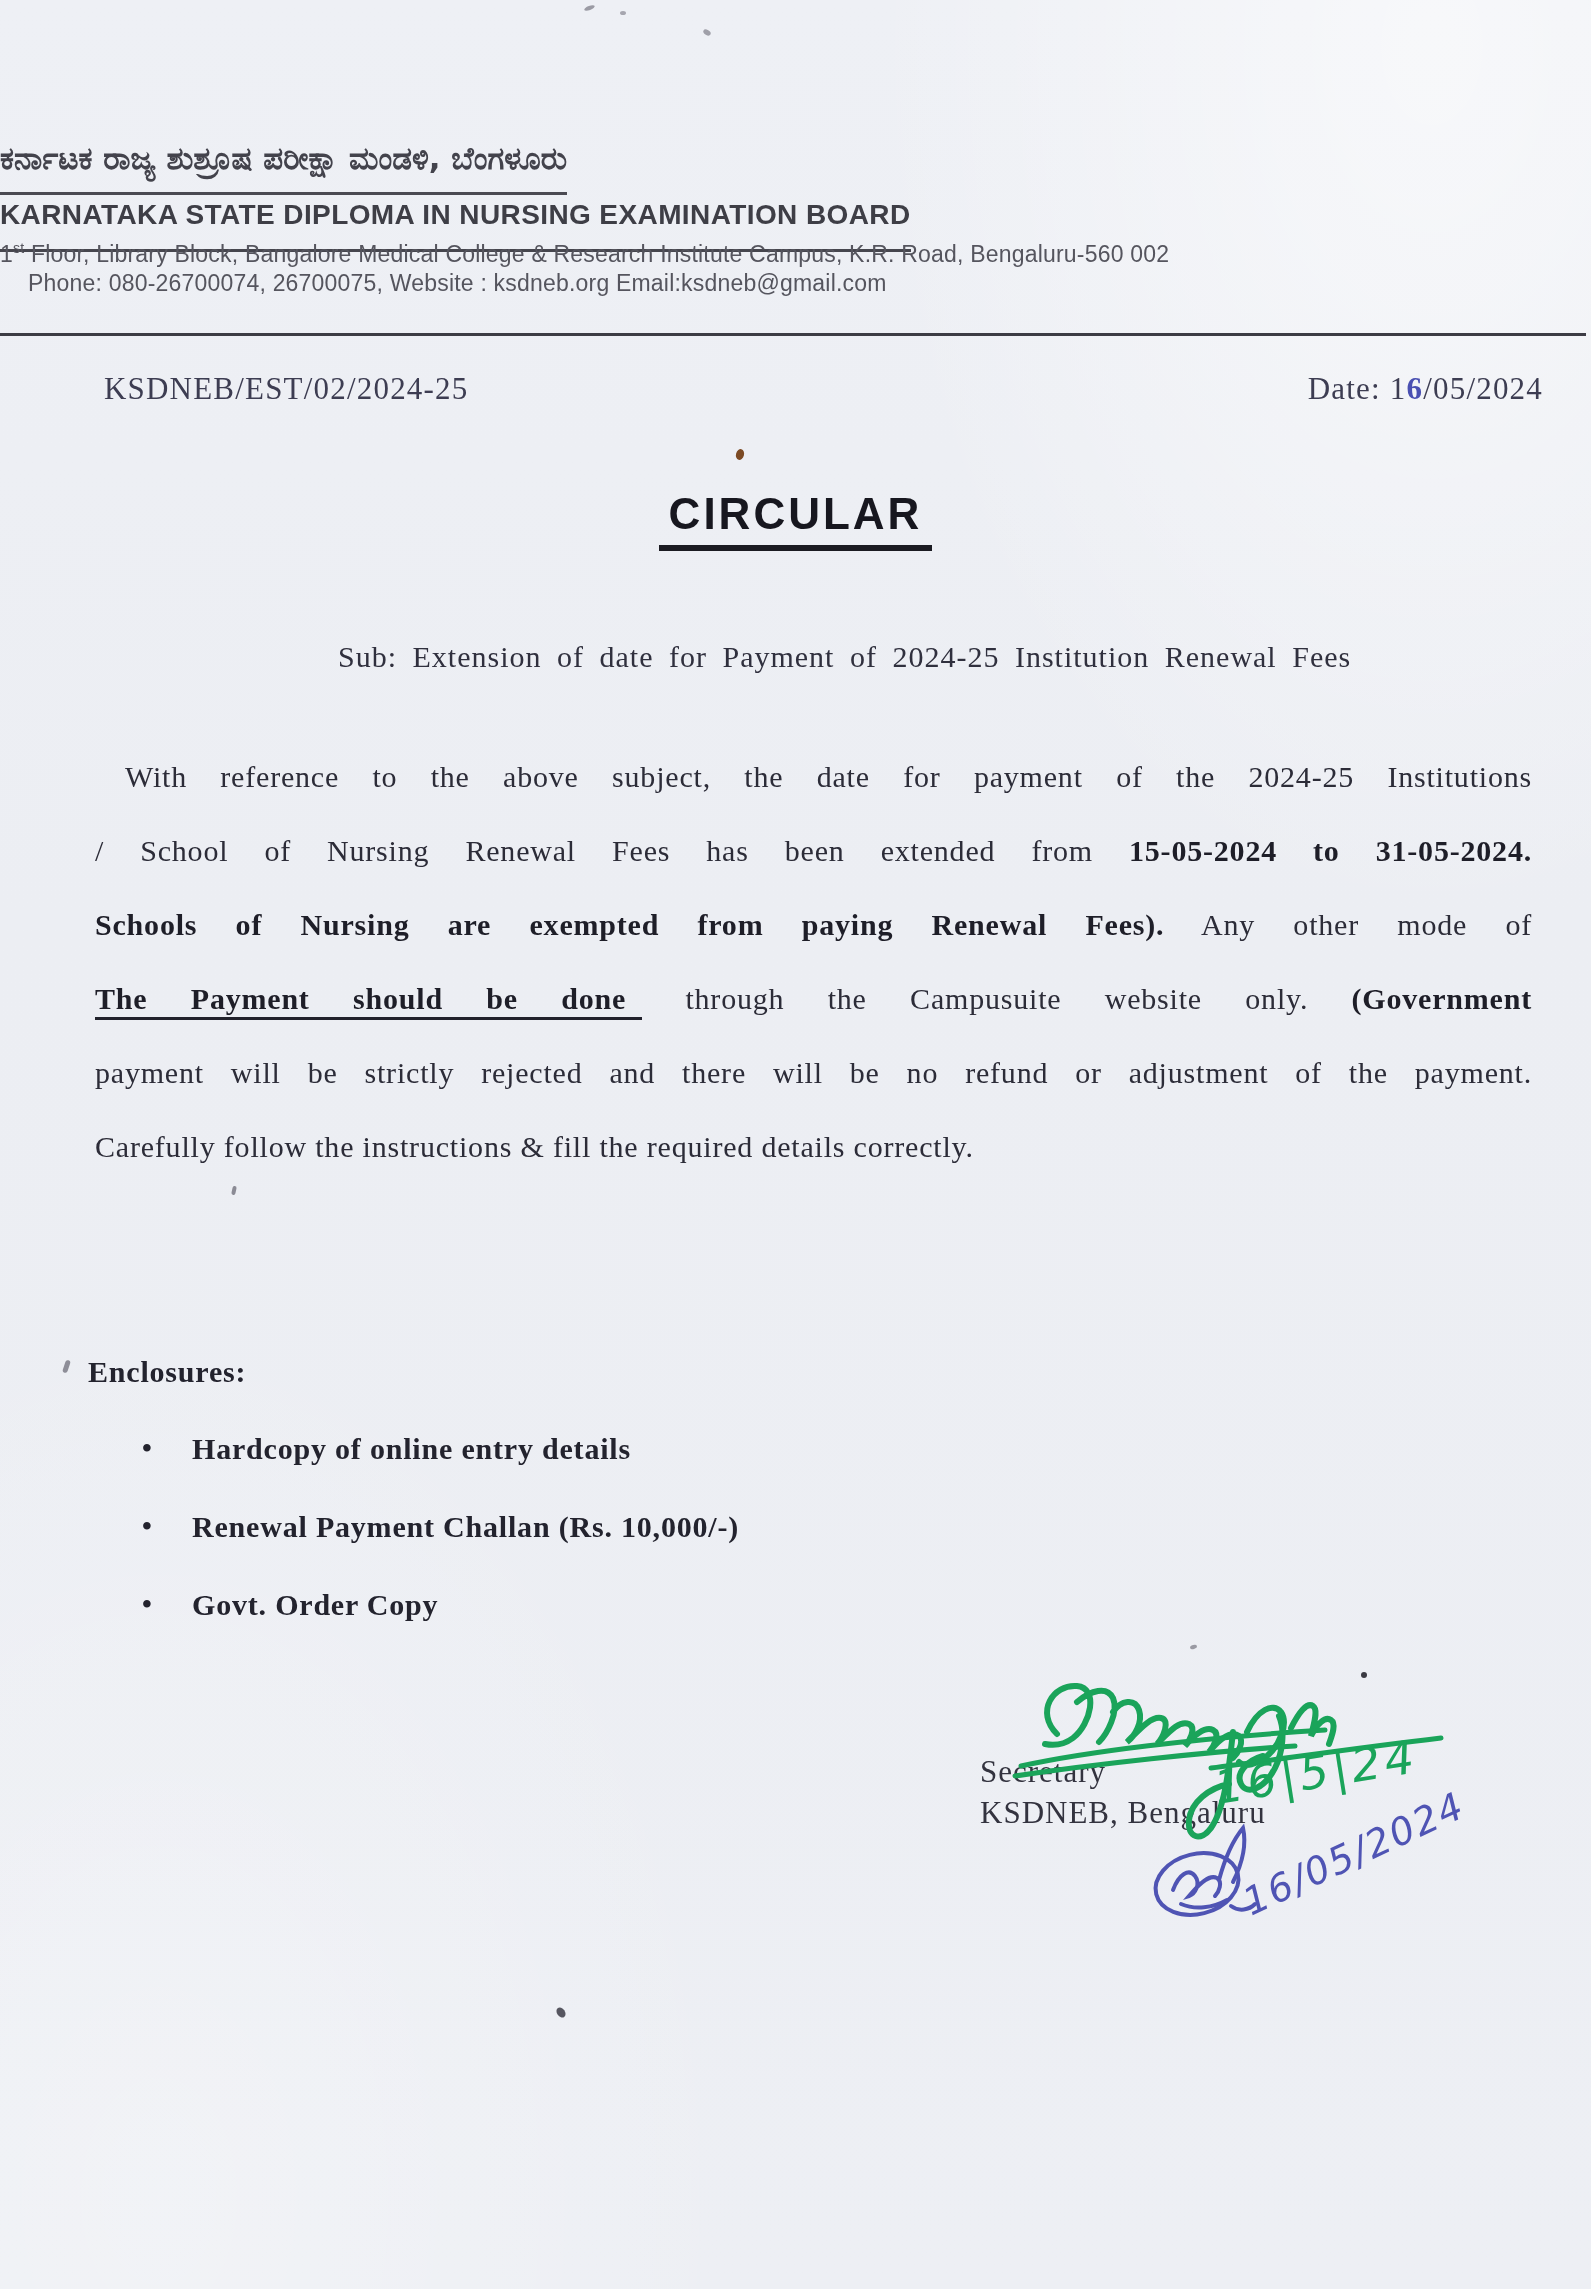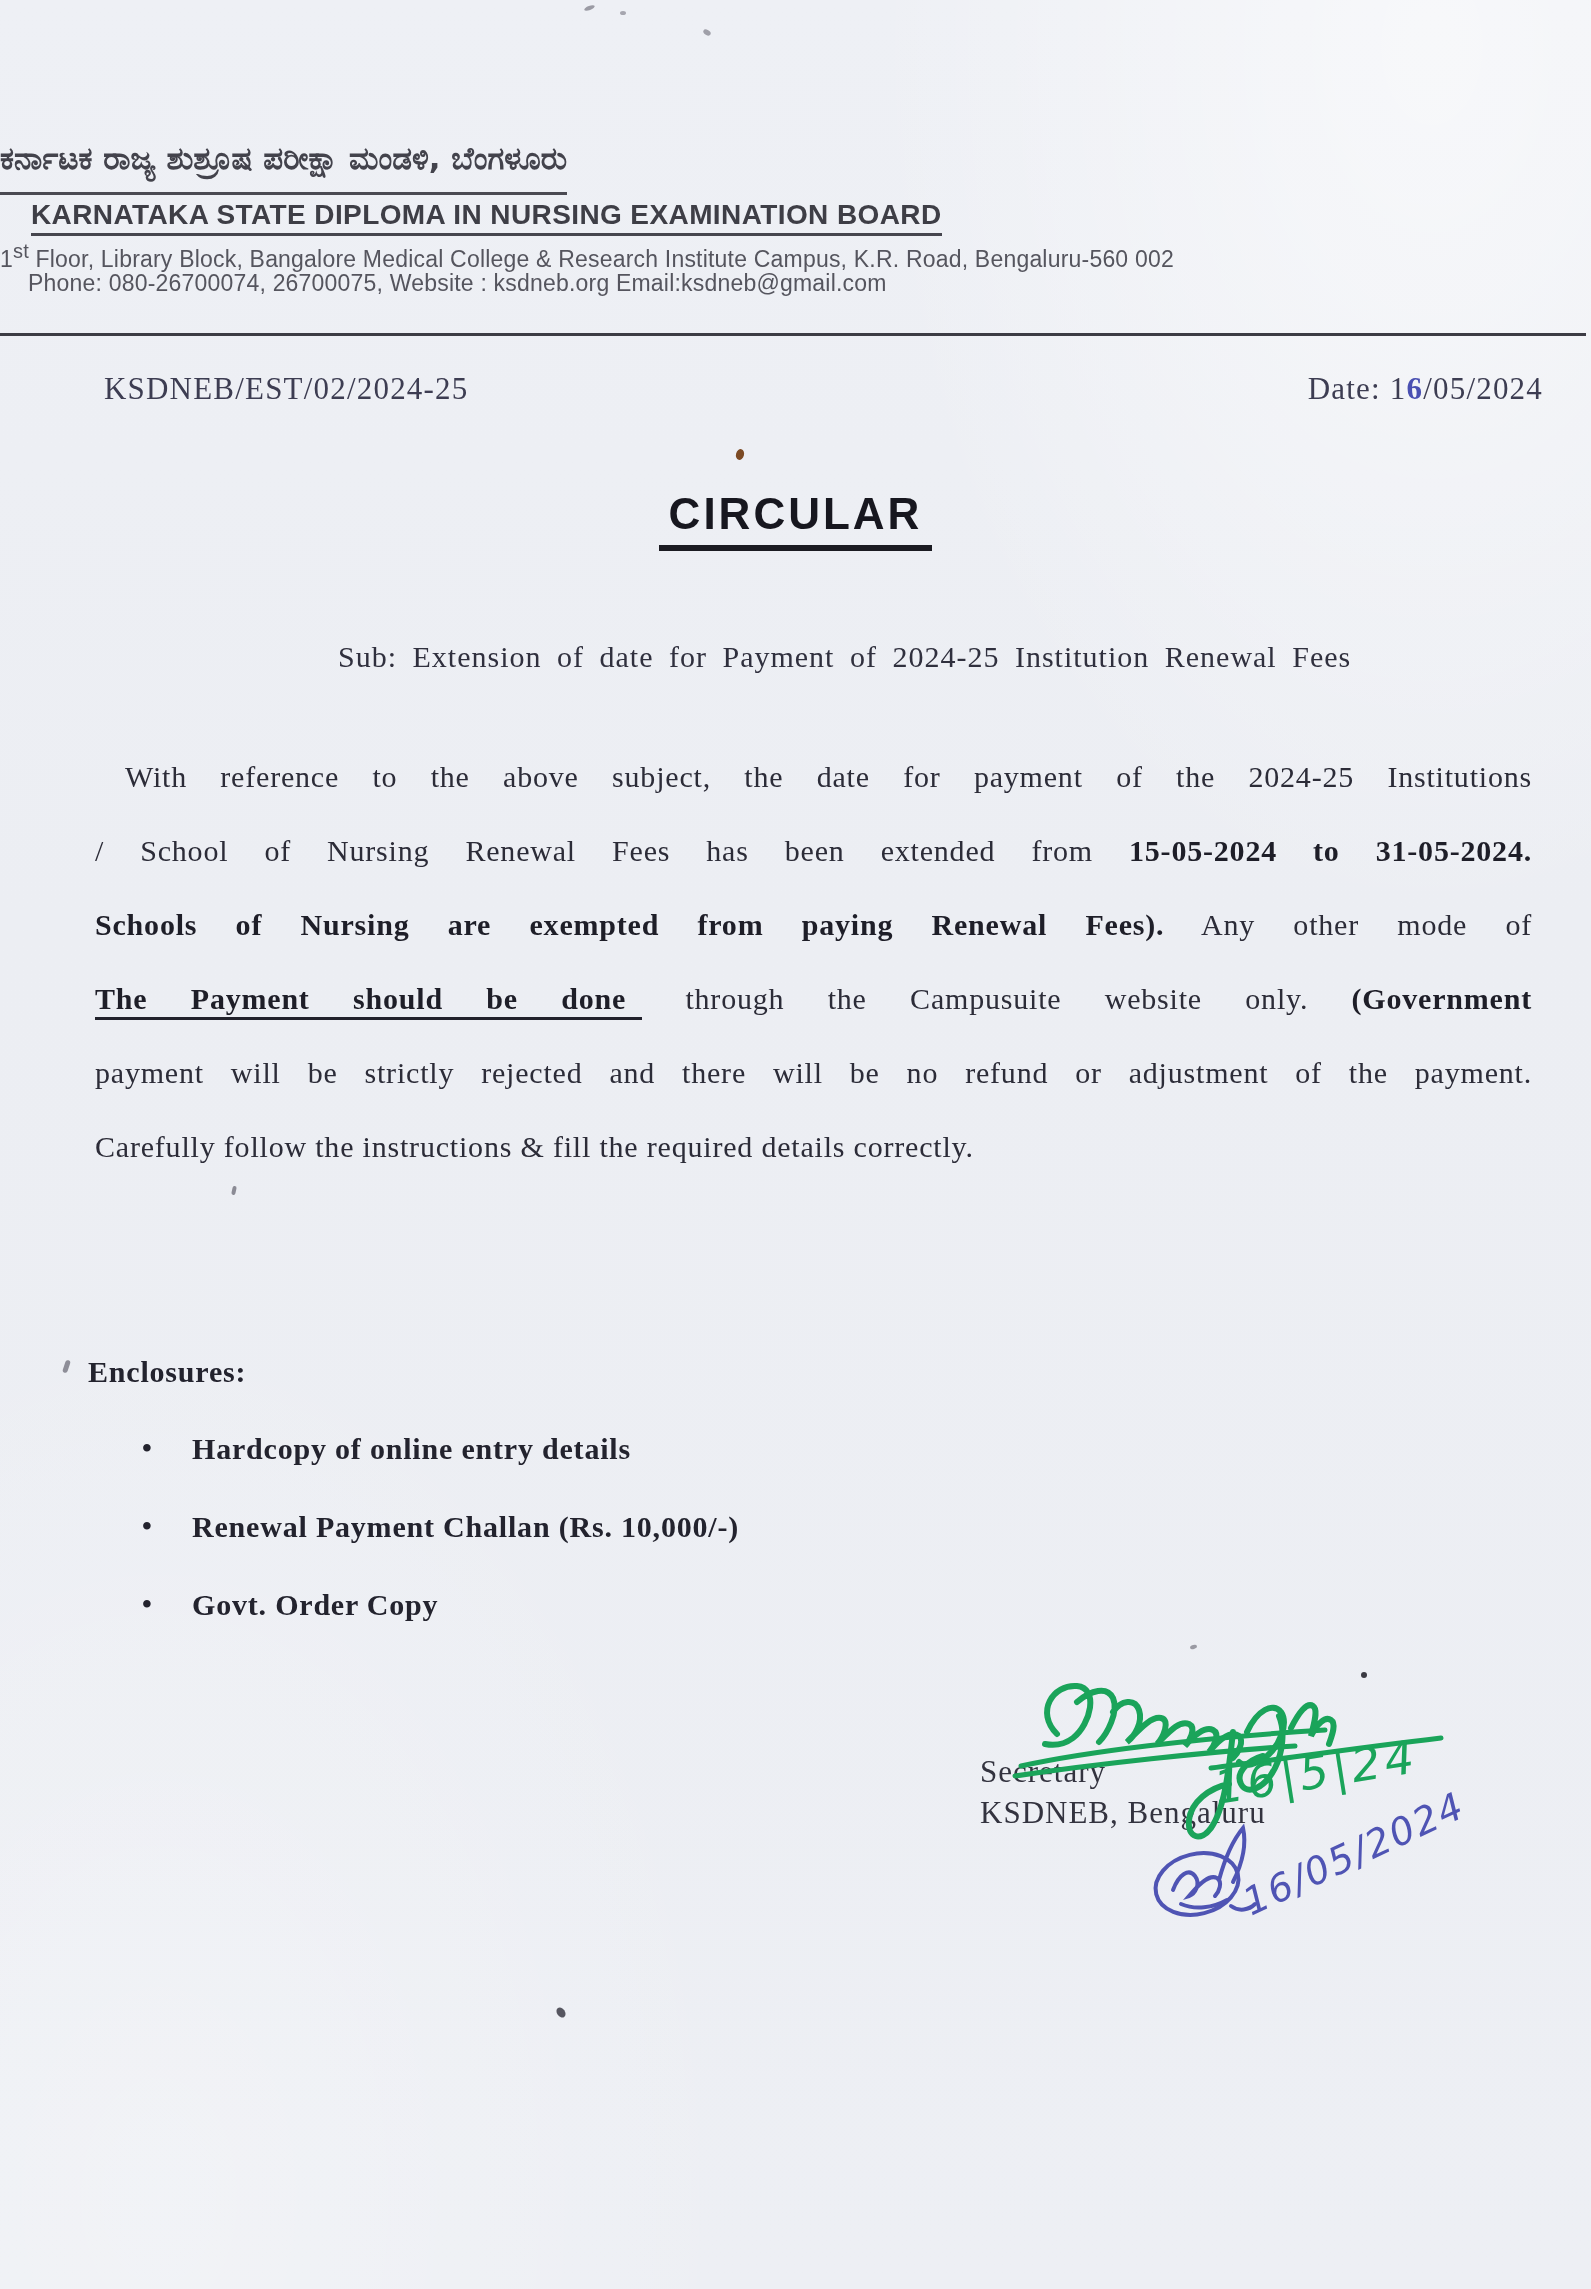--- a/index.html
+++ b/index.html
@@ -20,27 +20,27 @@
     position:absolute;left:0;top:140px;width:100%;
     font-family:"DejaVu Sans","Liberation Sans",sans-serif;
     font-size:31px;font-weight:bold;color:#43434c;
   }
   .kn-title .ul{border-bottom:3px solid #4a4a52;padding-bottom:16px;}
   .en-title{
     position:absolute;left:0;top:199px;width:100%;
     font-family:"Liberation Sans","DejaVu Sans",sans-serif;
     font-size:28px;font-weight:bold;letter-spacing:.4px;color:#3e3e46;
   }
-  .en-title .ul{border-bottom:3px solid #46464e;padding-bottom:3px;margin-left:31px;}
+  .en-title .ul{border-bottom:3px solid #46464e;padding-bottom:19px;}
   .addr-line{
     position:absolute;left:0;top:240px;width:100%;
     font-family:"Liberation Sans","DejaVu Sans",sans-serif;
     font-size:23px;color:#55555e;letter-spacing:.2px;
   }
-  .addr-line sup{font-size:20px;}
+  .addr-line sup{font-size:14px;}
   .contact-line{
     position:absolute;left:0;top:270px;width:100%;
     font-family:"Liberation Sans","DejaVu Sans",sans-serif;
     font-size:23px;color:#55555e;letter-spacing:.2px;margin-left:28px;
   }
   .rule{position:absolute;left:0;top:333px;width:1586px;height:3px;background:#3c3c44;}
   
   .ref-row{
     position:absolute;left:0;top:371px;width:100%;
     padding:0;box-sizing:border-box;

